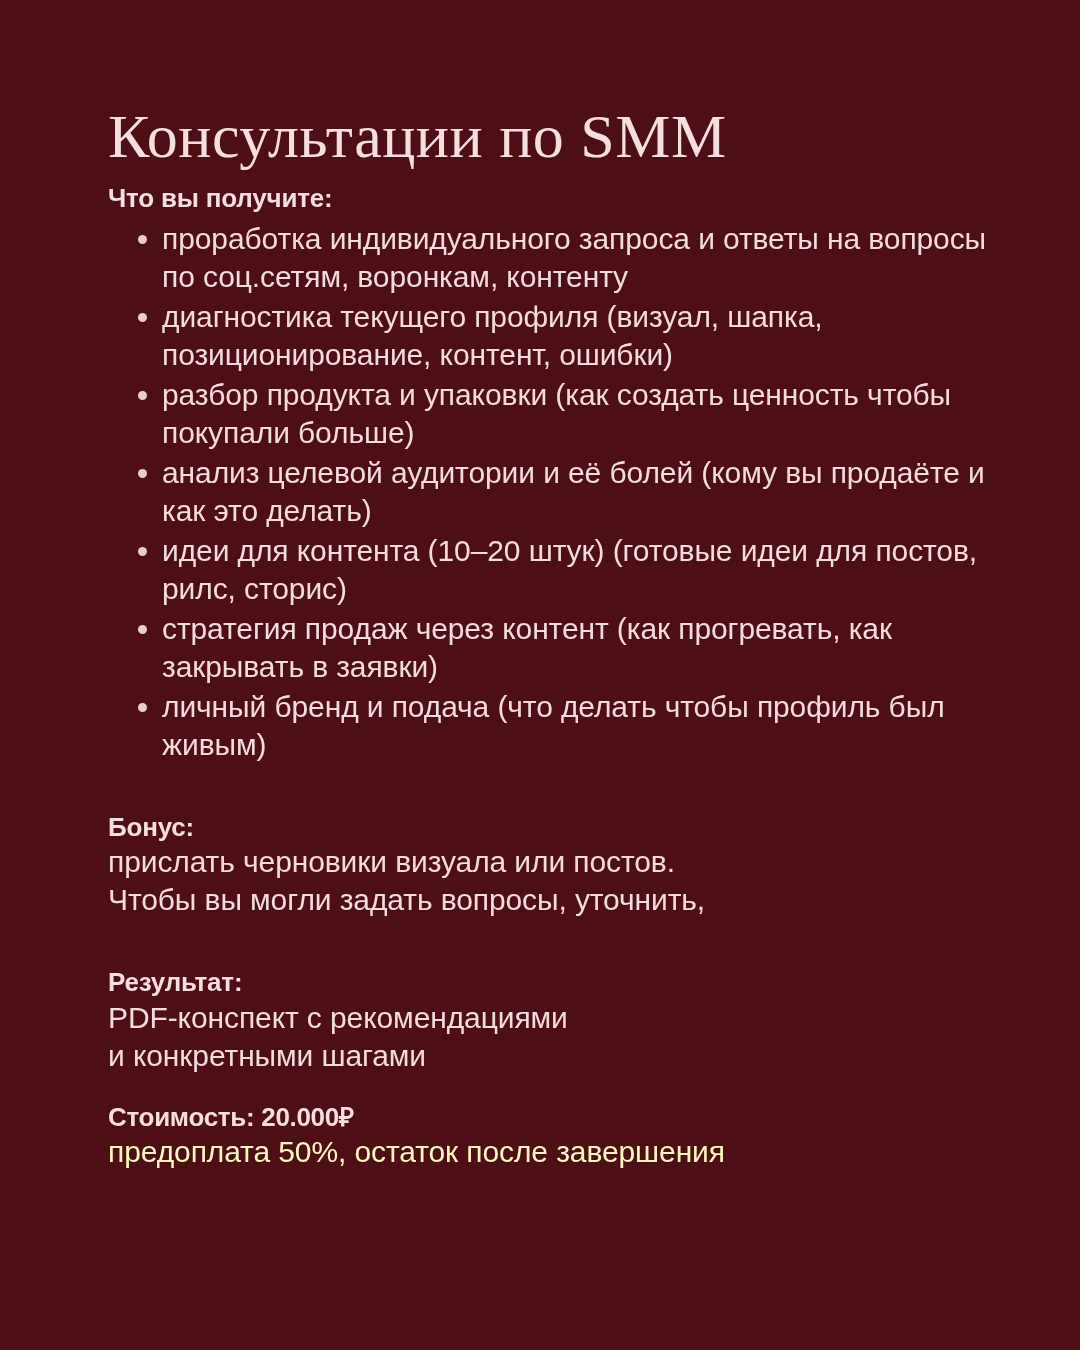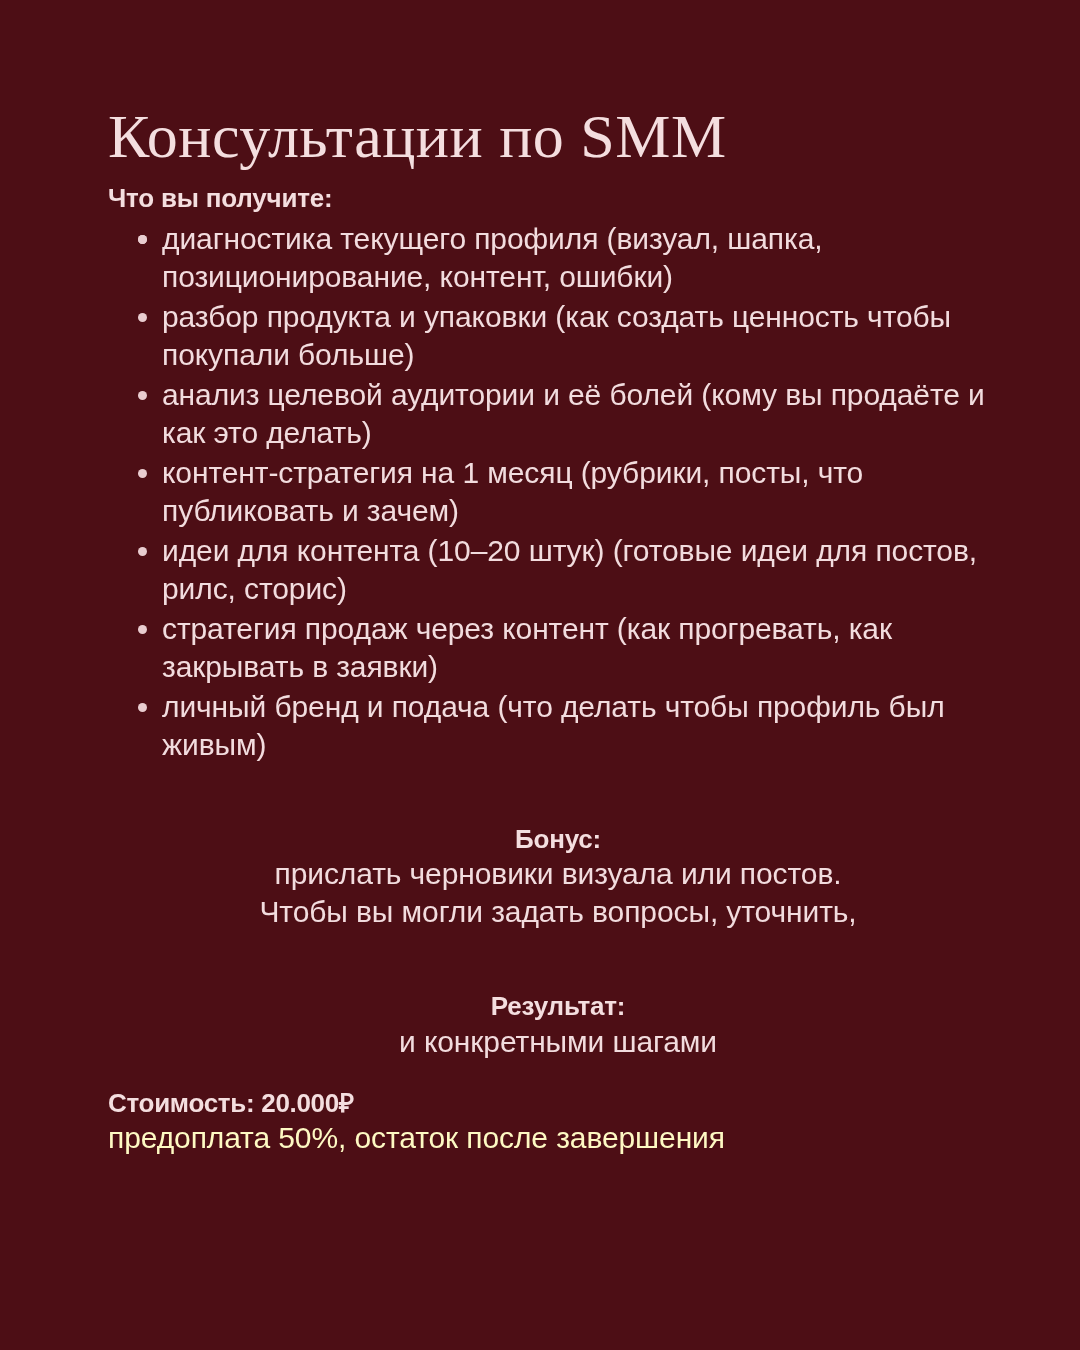--- a/index.html
+++ b/index.html
@@ -74,22 +74,21 @@
     left: 30px;
     top: 15px;
     width: 9px;
     height: 9px;
     border-radius: 50%;
     background: #e9cdd0;
   }
 
   
   .block {
-    margin-top: 60px;
-    text-align: center;
+    margin-top: 48px;
   }
   .block p {
     margin: 0;
     font-size: 30px;
     line-height: 38px;
     color: #f2dcde;
     letter-spacing: -0.1px;
   }
 
   .price-line {
@@ -112,36 +111,33 @@
 <div class="poster">
   <div class="content">
 
     <h1 class="title">Консультации по SMM</h1>
 
     <h2 class="heading">Что вы получите:</h2>
 
     <ul class="bullets">
       <li>
         <span class="dot"></span>
+        <span>проработка индивидуального запроса и ответы на вопросы по соц.сетям, воронкам, контенту</span>
       </li>
       <li>
         <span class="dot"></span>
         <span>диагностика текущего профиля (визуал, шапка, позиционирование, контент, ошибки)</span>
       </li>
       <li>
         <span class="dot"></span>
         <span>разбор продукта и упаковки (как создать ценность чтобы покупали больше)</span>
       </li>
       <li>
         <span class="dot"></span>
         <span>анализ целевой аудитории и её болей (кому вы продаёте и как это делать)</span>
-      </li>
-      <li>
-        <span class="dot"></span>
-        <span>контент-стратегия на 1 месяц (рубрики, посты, что публиковать и зачем)</span>
       </li>
       <li>
         <span class="dot"></span>
         <span>идеи для контента (10–20 штук) (готовые идеи для постов, рилс, сторис)</span>
       </li>
       <li>
         <span class="dot"></span>
         <span>стратегия продаж через контент (как прогревать, как закрывать в заявки)</span>
       </li>
       <li>
@@ -151,20 +147,21 @@
     </ul>
 
     <div class="block">
       <h2 class="heading">Бонус:</h2>
       <p>прислать черновики визуала или постов.</p>
       <p>Чтобы вы могли задать вопросы, уточнить,</p>
     </div>
 
     <div class="block">
       <h2 class="heading">Результат:</h2>
+      <p>PDF-конспект с рекомендациями</p>
       <p>и конкретными шагами</p>
     </div>
 
     <div class="price-line">
       <h2 class="heading">Стоимость: 20.000₽</h2>
       <p>предоплата 50%, остаток после завершения</p>
     </div>
 
   </div>
 </div>

